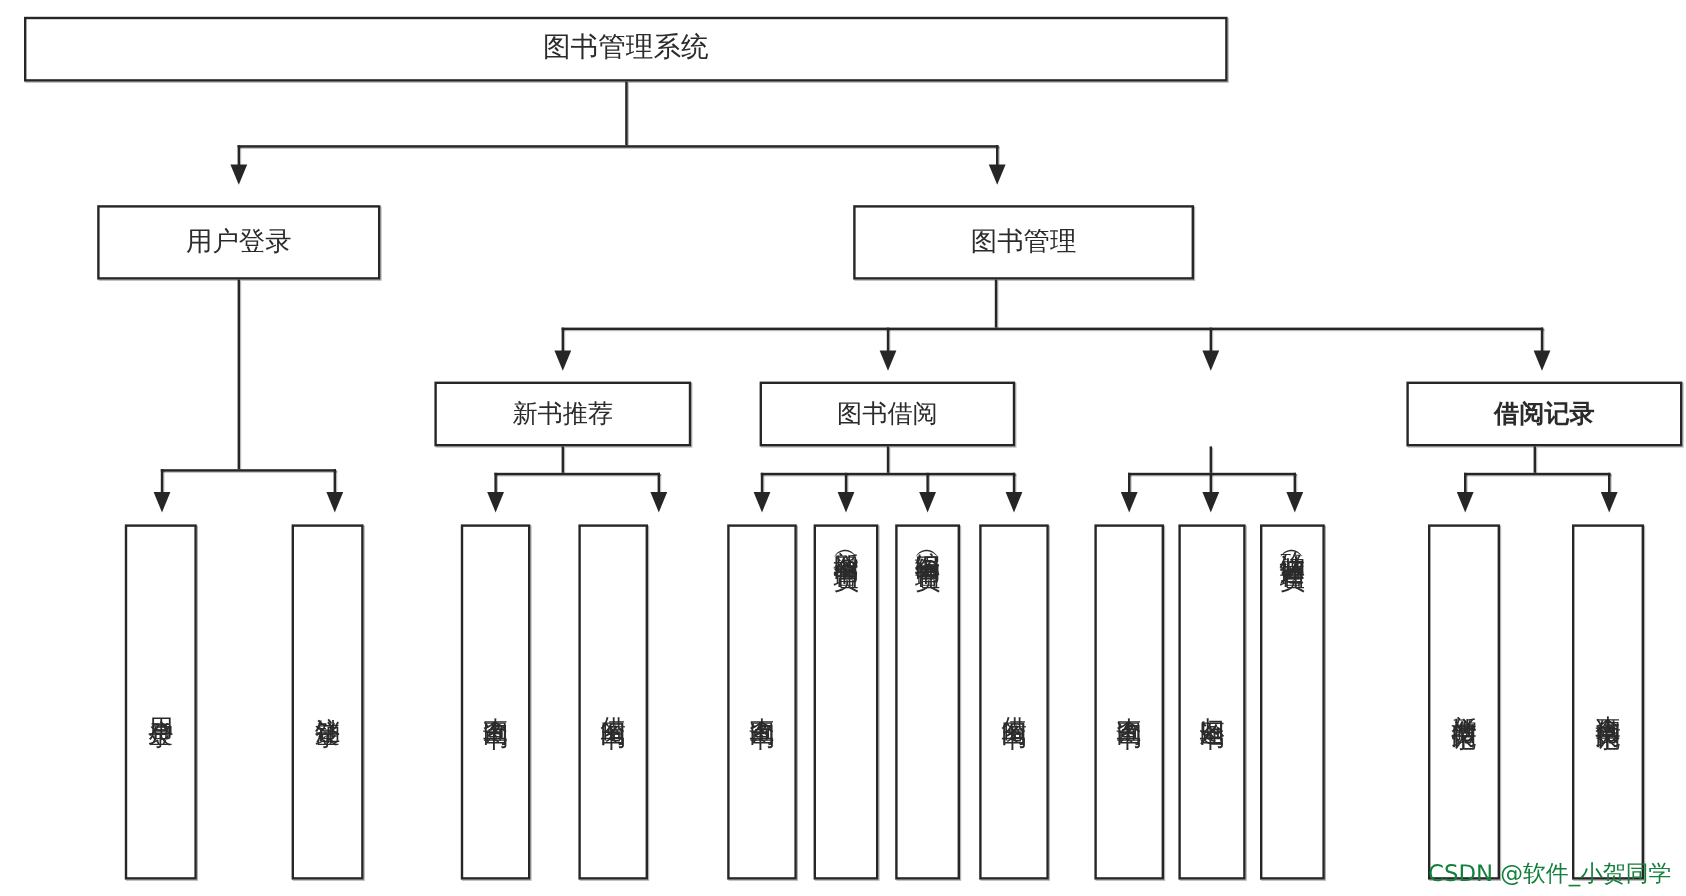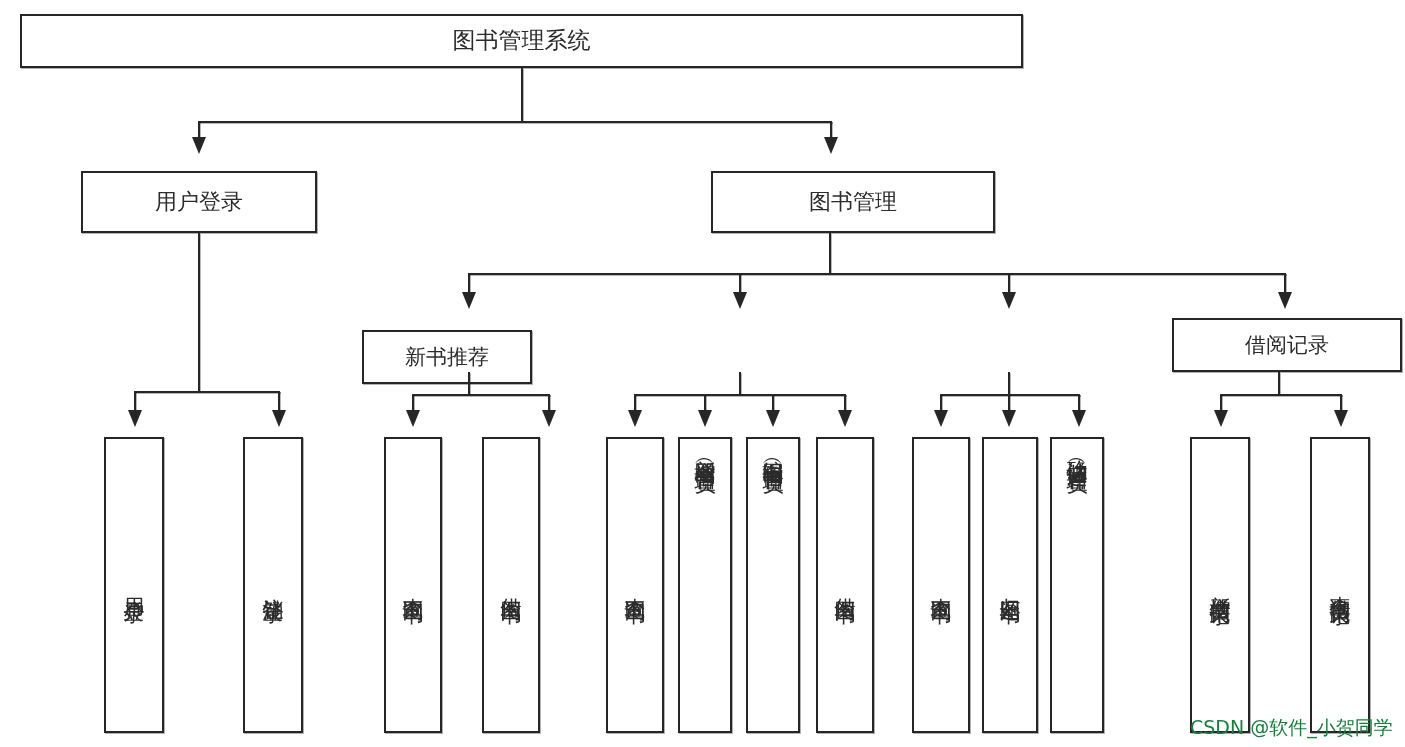--- a/index.html
+++ b/index.html
@@ -122,24 +122,27 @@
   <div class="hline" style="left:468px; top:273px; width:818px;"></div>
   <div class="vline" style="left:468px; top:273px; height:23px;"></div>
   <div class="vline" style="left:739px; top:273px; height:23px;"></div>
   <div class="vline" style="left:1008px; top:273px; height:23px;"></div>
   <div class="vline" style="left:1284px; top:273px; height:23px;"></div>
   <div class="arrow" style="left:462px; top:292px;"></div>
   <div class="arrow" style="left:733px; top:292px;"></div>
   <div class="arrow" style="left:1002px; top:292px;"></div>
   <div class="arrow" style="left:1278px; top:292px;"></div>
 
-  <div class="box level3" style="left:362px; top:318px; width:170px; height:54px;margin-top:12px;">
+  <div class="box level3" style="left:362px; top:318px; width:214px; height:54px;">
     <span>新书推荐</span>
   </div>
-  <div class="box level3" style="left:1172px; top:318px; width:230px; height:54px;">
+  <div class="box level3" style="left:633px; top:318px; width:213px; height:54px;">
+    <span>图书借阅</span>
+  </div>
+  <div class="box level3" style="left:1172px; top:318px; width:230px; height:54px;font-weight:bold;">
     <span>借阅记录</span>
   </div>
 
   <div class="vline" style="left:468px; top:372px; height:22px;"></div>
   <div class="hline" style="left:412px; top:394px; width:138px;"></div>
   <div class="vline" style="left:412px; top:394px; height:20px;"></div>
   <div class="vline" style="left:548px; top:394px; height:20px;"></div>
   <div class="arrow" style="left:406px; top:410px;"></div>
   <div class="arrow" style="left:542px; top:410px;"></div>
 

